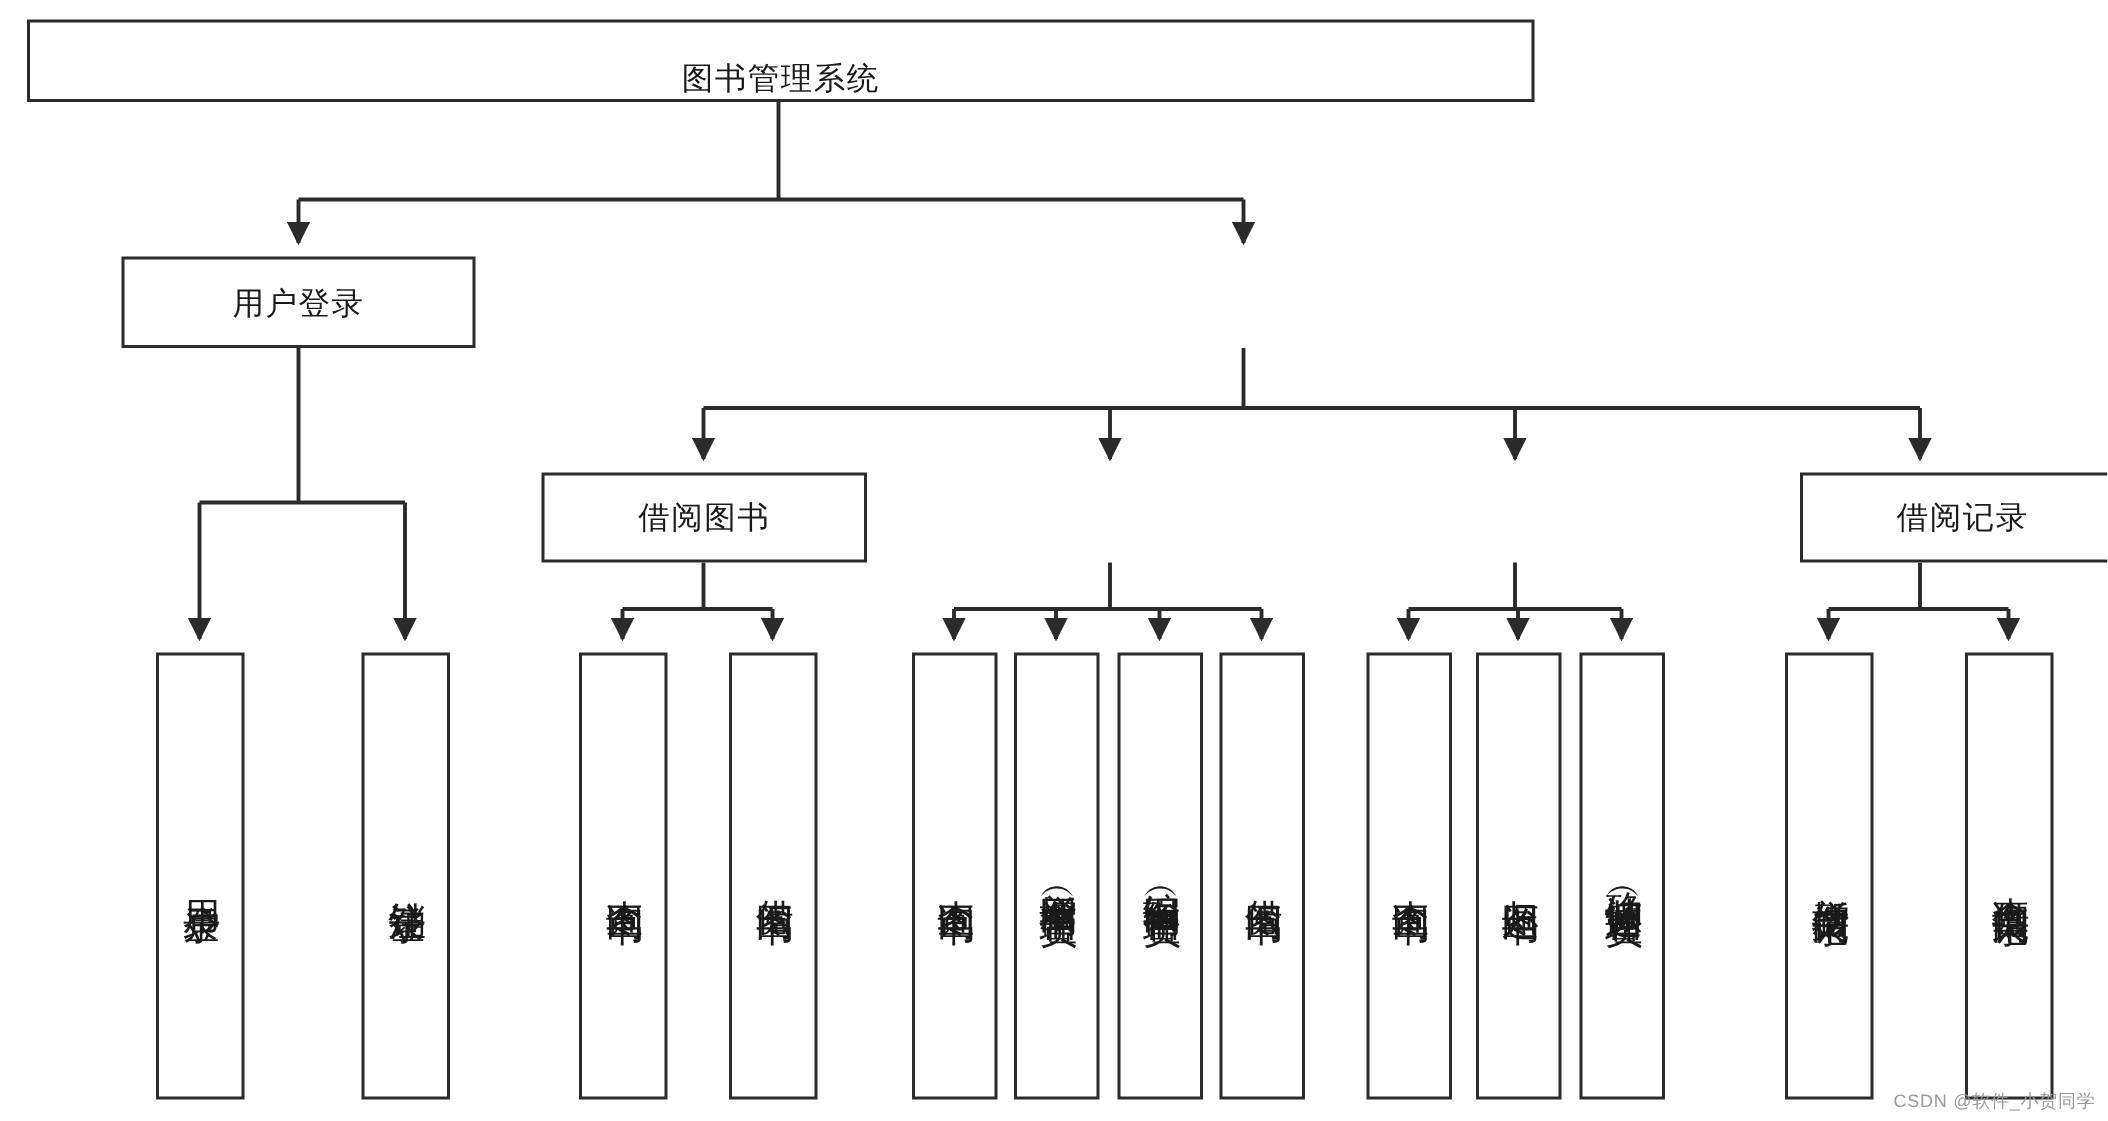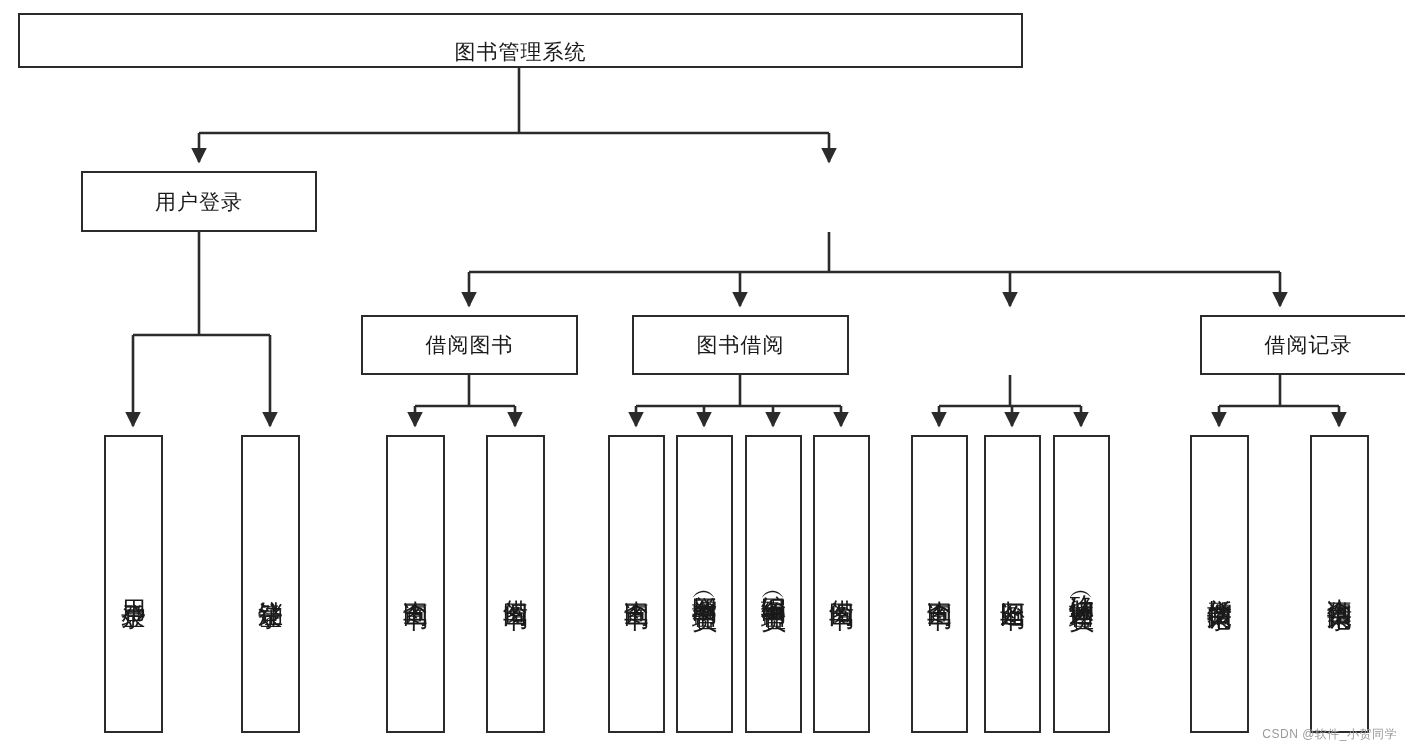--- a/index.html
+++ b/index.html
@@ -123,23 +123,20 @@
     <span>图书管理系统</span>
   </div>
 
   <div class="node horiz" style="left: 81px; top: 171px; width: 236px; height: 61px;">
     <span>用户登录</span>
   </div>
 
   <div class="node horiz" style="left: 361px; top: 315px; width: 217px; height: 60px;">
     <span>借阅图书</span>
   </div>
-  <div class="node horiz" style="left: 632px; top: 315px; width: 217px; height: 60px;">
-    <span>图书借阅</span>
-  </div>
   <div class="node horiz" style="left: 1172px; top: 315px; width: 217px; height: 60px; margin-left: 28px;">
     <span>借阅记录</span>
   </div>
 
   <div class="node vert" style="left: 104px; top: 435px; width: 59px; height: 298px;">
     <span>用户登录</span>
   </div>
   <div class="node vert" style="left: 241px; top: 435px; width: 59px; height: 298px;">
     <span>注销登录</span>
   </div>

